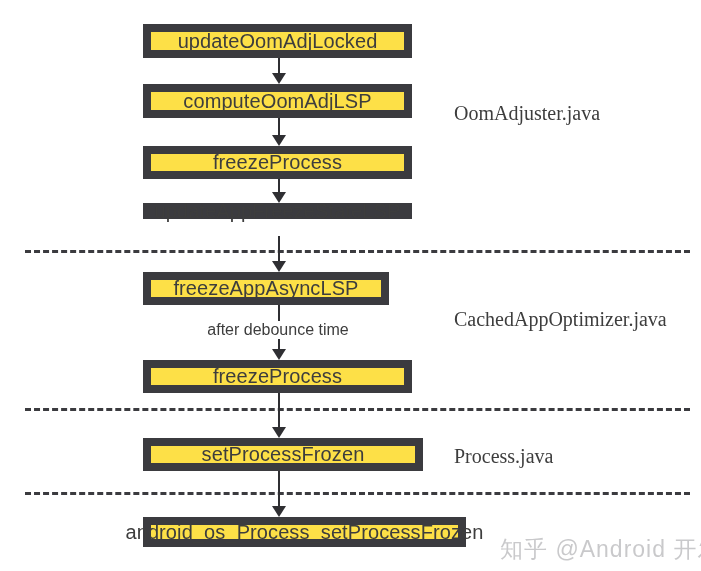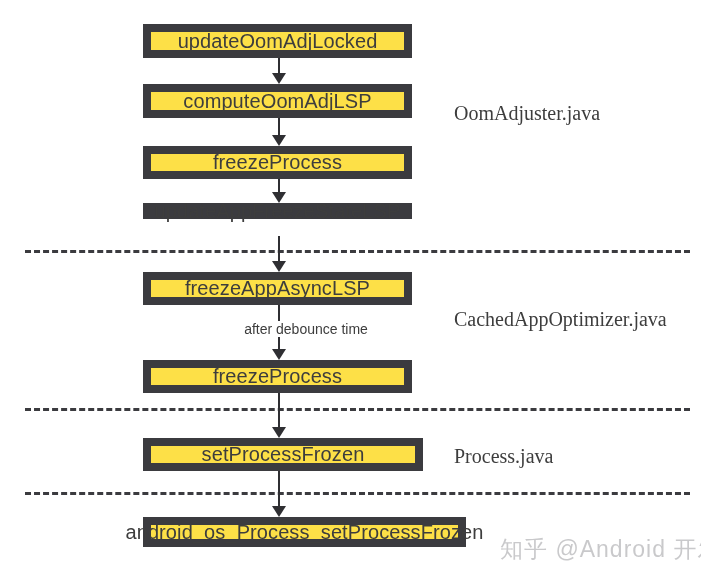--- a/index.html
+++ b/index.html
@@ -37,27 +37,26 @@
   .layer-label {
     position: absolute;
     color: #3d3d3d;
     font-size: 20px;
     font-family: Liberation Serif, serif;
     white-space: nowrap;
   }
   .edge-label {
     position: absolute;
     color: #3d3d3d;
-    font-size: 14px;
+    font-size: 16px;
     font-family: "Liberation Sans", sans-serif;
     background: #ffffff;
     padding: 0 4px;
     white-space: nowrap;
     transform: translateX(-50%);
-    margin-left: 28px;
   }
   .divider {
     position: absolute;
     height: 0;
     border-top: 3px dashed #3b3b3f;
   }
   .arrow-line {
     position: absolute;
     width: 0;
     border-left: 2px solid #2f2f33;
@@ -107,21 +106,21 @@
     </div>
     <div class="node" style="left: 143px; top: 84px; width: 269px; height: 34px; border-color: rgb(59, 59, 63); color: rgb(61, 61, 61); justify-content: center;">
       <span>computeOomAdjLSP</span>
     </div>
     <div class="node" style="left: 143px; top: 146px; width: 269px; height: 33px; border-color: rgb(59, 59, 63); color: rgb(61, 61, 61);">
       <span>freezeProcess</span>
     </div>
     <div class="node" style="left: 143px; top: 203px; width: 269px; height: 15px; border-color: rgb(59, 59, 63); color: rgb(61, 61, 61);">
       <span>updateAppFreezeStateLSP</span>
     </div>
-    <div class="node" style="left: 143px; top: 272px; width: 269px; height: 33px; border-color: rgb(59, 59, 63); color: rgb(61, 61, 61);">
+    <div class="node" style="left: 143px; top: 272px; width: 246px; height: 33px; border-color: rgb(59, 59, 63); color: rgb(61, 61, 61);">
       <span>freezeAppAsyncLSP</span>
     </div>
     <div class="node" style="left: 143px; top: 360px; width: 269px; height: 33px; border-color: rgb(59, 59, 63); color: rgb(61, 61, 61);">
       <span>freezeProcess</span>
     </div>
     <div class="node" style="left: 143px; top: 438px; width: 280px; height: 33px; border-color: rgb(59, 59, 63); color: rgb(61, 61, 61);">
       <span>setProcessFrozen</span>
     </div>
     <div class="node" style="left: 143px; top: 517px; width: 323px; height: 30px; border-color: rgb(59, 59, 63); color: rgb(61, 61, 61);">
       <span>android_os_Process_setProcessFrozen</span>

